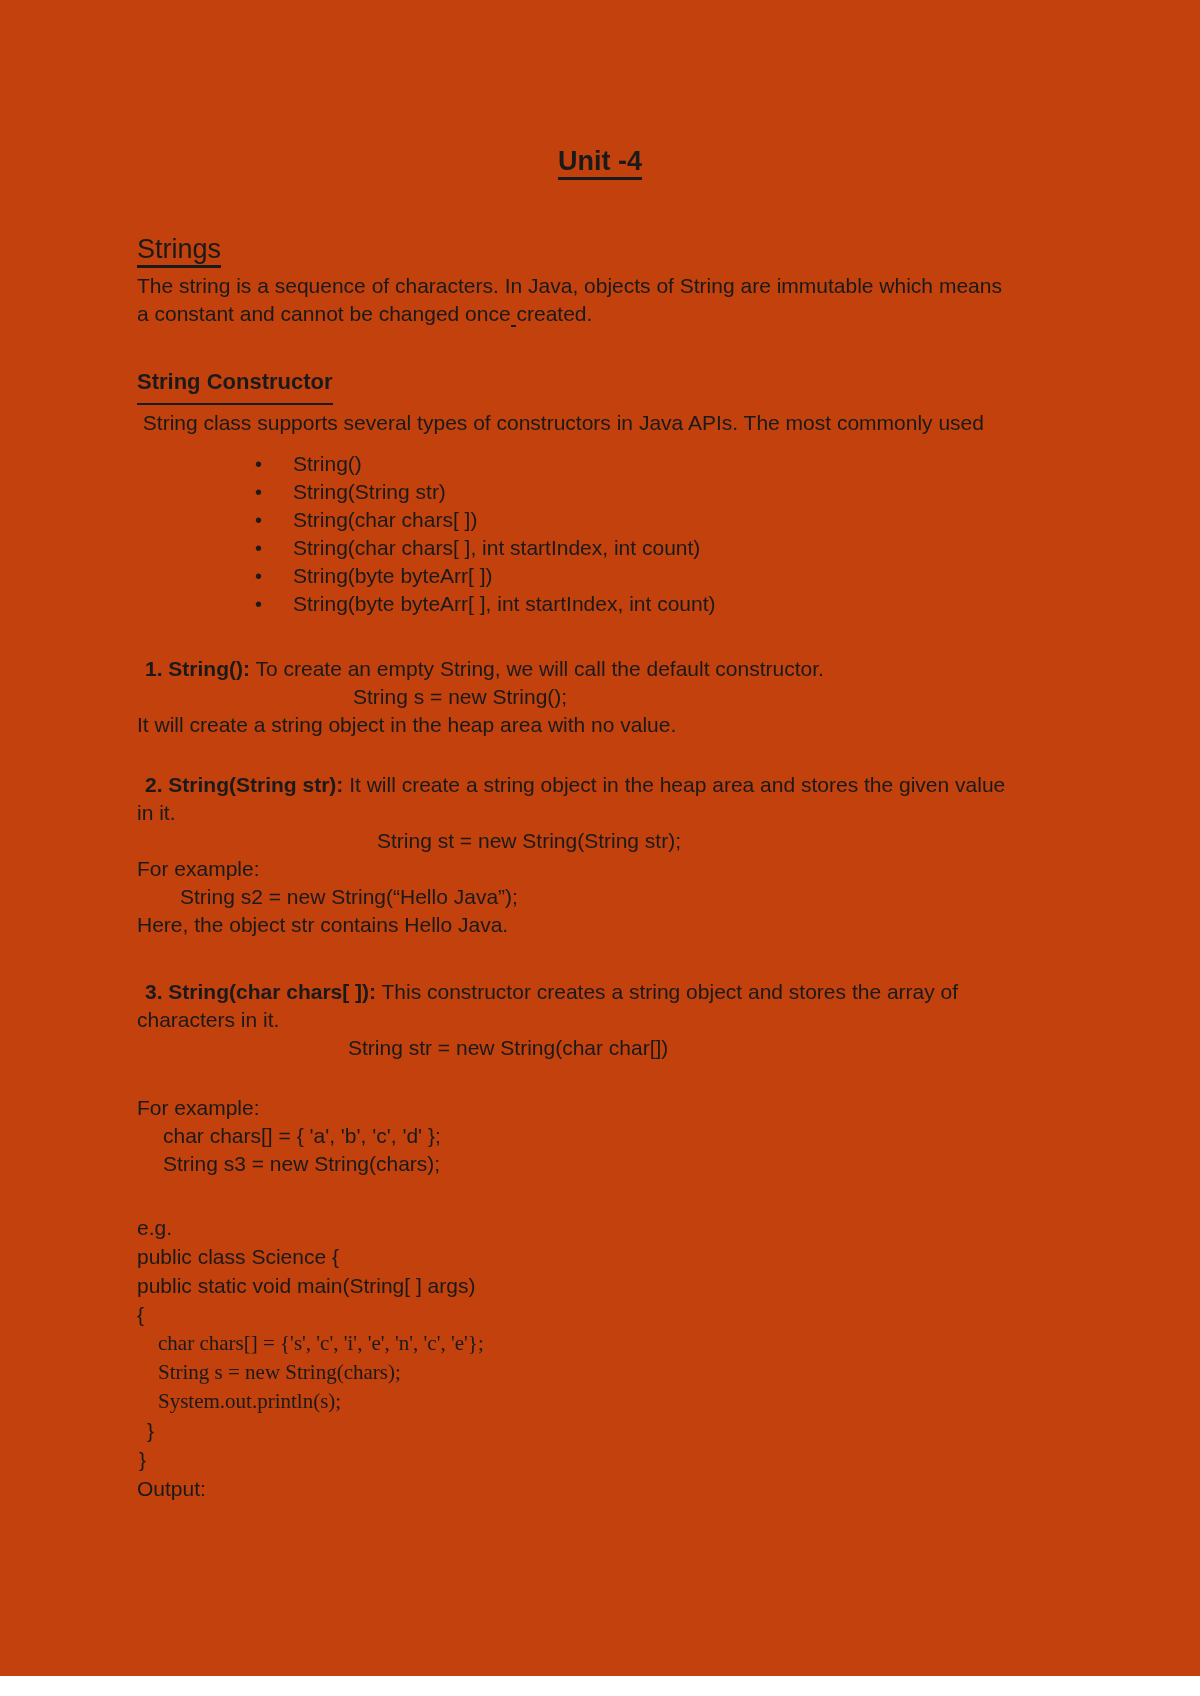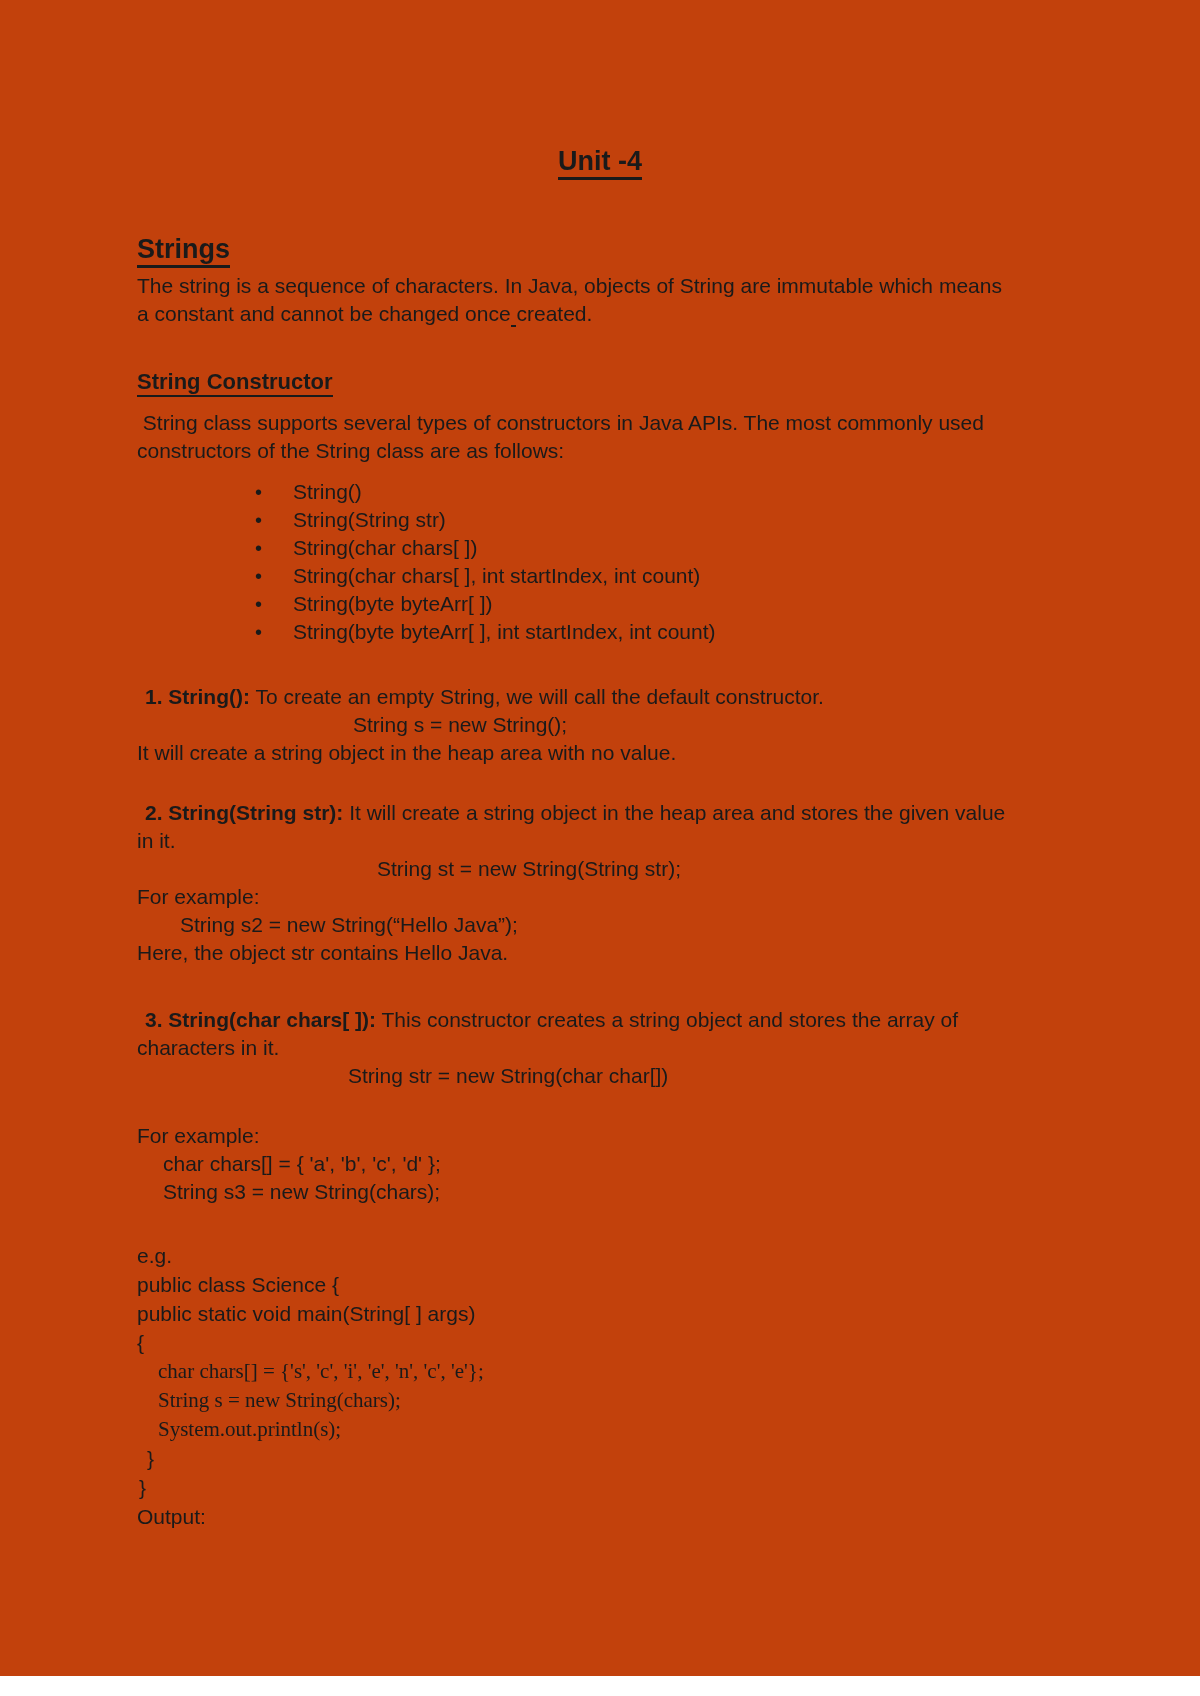--- a/index.html
+++ b/index.html
@@ -23,27 +23,27 @@
   }
   .b { font-weight: 700; margin-left: 8px; }
 
   .title-line {
     text-align: center;
     font-size: 27px;
     line-height: 34px;
     font-weight: 700;
   }
   .u3 { border-bottom: 3px solid #1a1a1a; padding-bottom: 1px; }
-  .u2 { border-bottom: 2px solid #1a1a1a; padding-bottom: 1px; }
+  .u2 { border-bottom: 2px solid #1a1a1a; padding-bottom: 9px; }
 
   .h-strings {
     margin: 54px 0 0 0;
     font-size: 27px;
     line-height: 34px;
-    font-weight: 700;
+    font-weight: 400;
   }
   .p-strings { margin-top: 6px; }
   .u-gap { border-bottom: 2px solid #1a1a1a; }
 
   .h-constructor {
     margin: 39px 0 0 0;
     font-size: 22px;
     line-height: 30px;
     font-weight: 700;
   }
@@ -86,21 +86,20 @@
 
     <div class="p-strings">
       <div class="line">The string is a sequence of characters. In Java, objects of String are immutable which means</div>
       <div class="line"><span>a constant and cannot be changed once</span><span class="u-gap">&nbsp;</span><span>created.</span></div>
     </div>
 
     <div class="h-constructor"><span class="u2">String Constructor</span></div>
 
     <div class="p-constructor">
       <div class="line"> String class supports several types of constructors in Java APIs. The most commonly used</div>
-      <div class="line">constructors of the String class are as follows:</div>
     </div>
 
     <ul class="bullets">
       <li class="line"><span class="dot"></span><span>String()</span></li>
       <li class="line"><span class="dot"></span><span>String(String str)</span></li>
       <li class="line"><span class="dot"></span><span>String(char chars[ ])</span></li>
       <li class="line"><span class="dot"></span><span>String(char chars[ ], int startIndex, int count)</span></li>
       <li class="line"><span class="dot"></span><span>String(byte byteArr[ ])</span></li>
       <li class="line"><span class="dot"></span><span>String(byte byteArr[ ], int startIndex, int count)</span></li>
     </ul>

